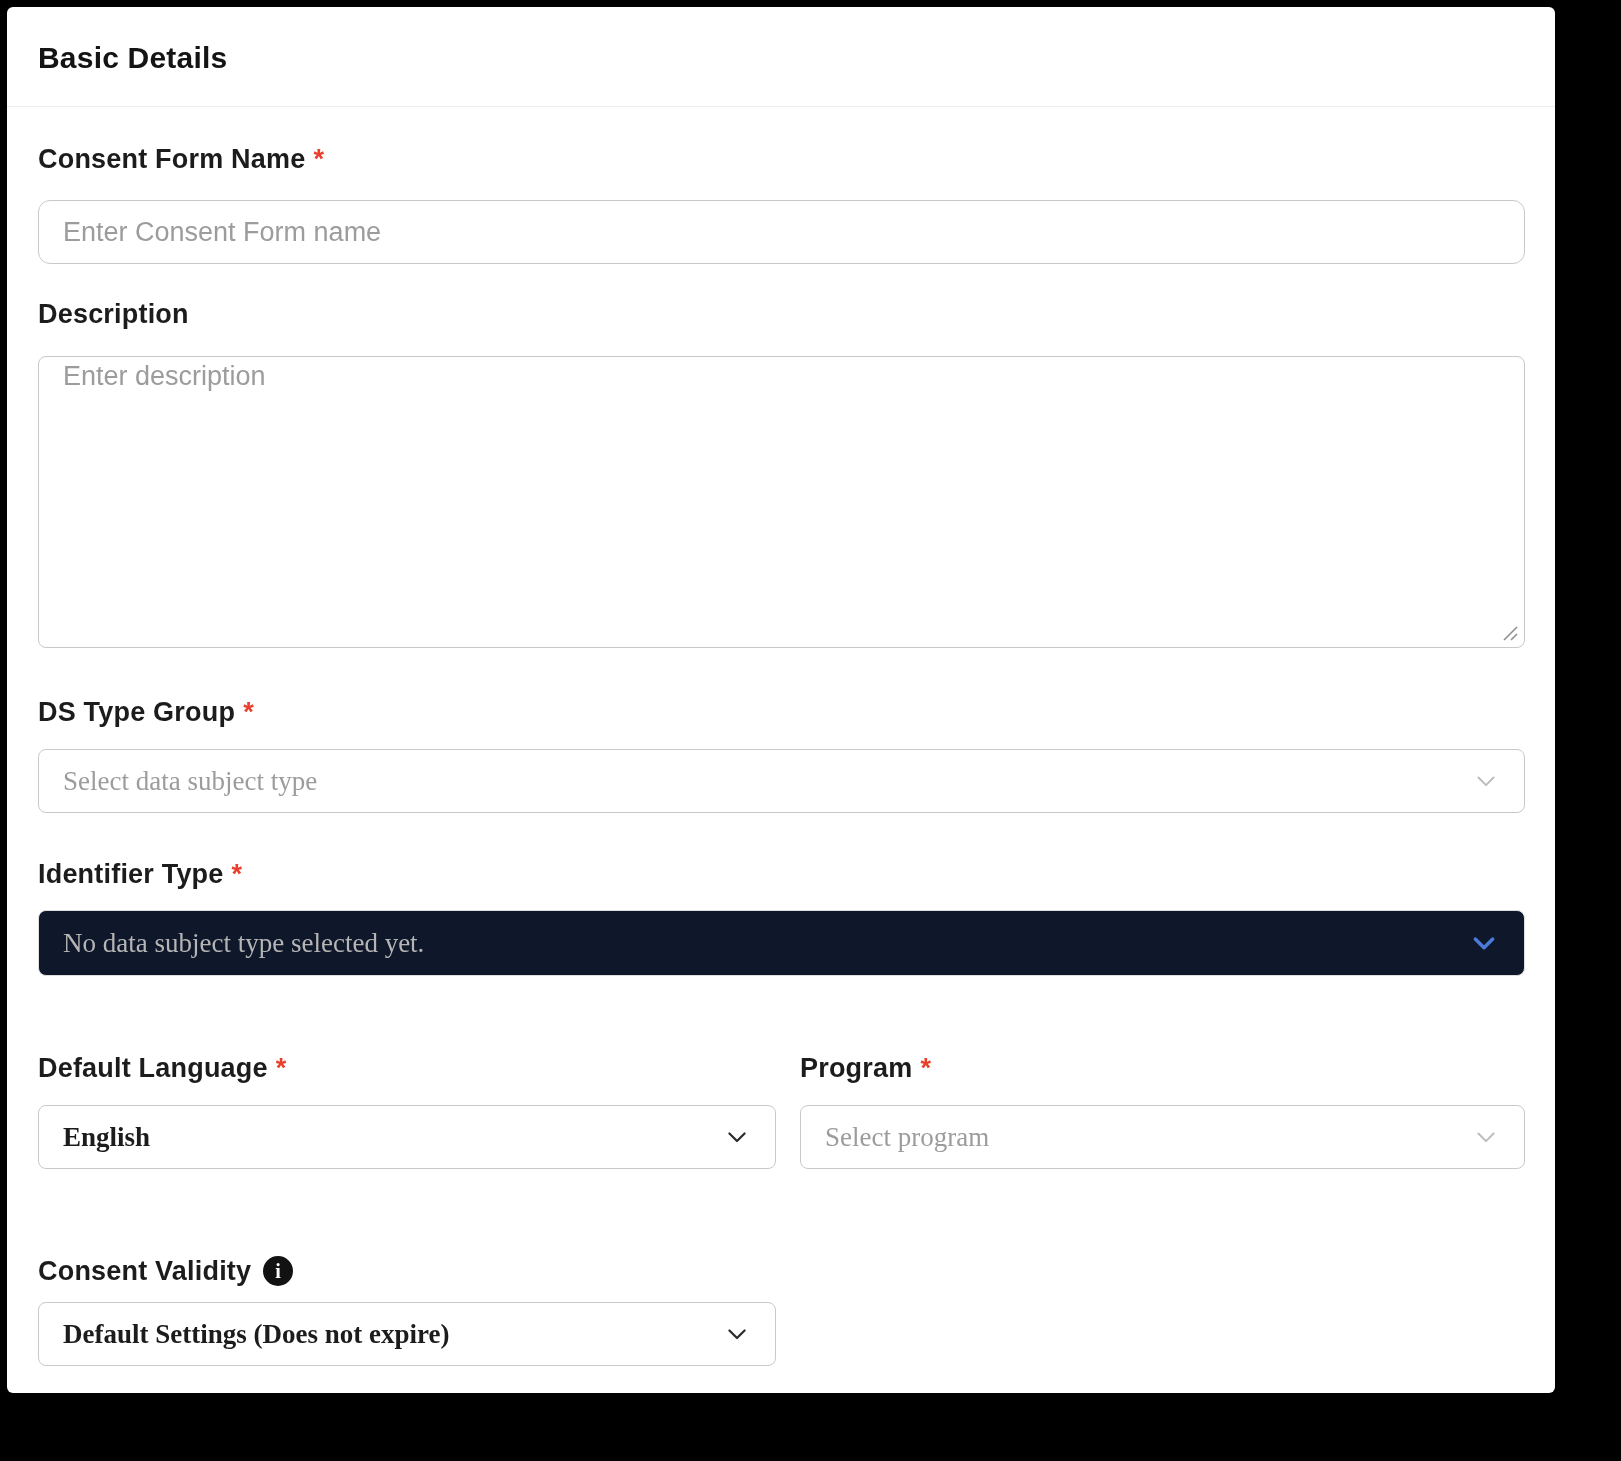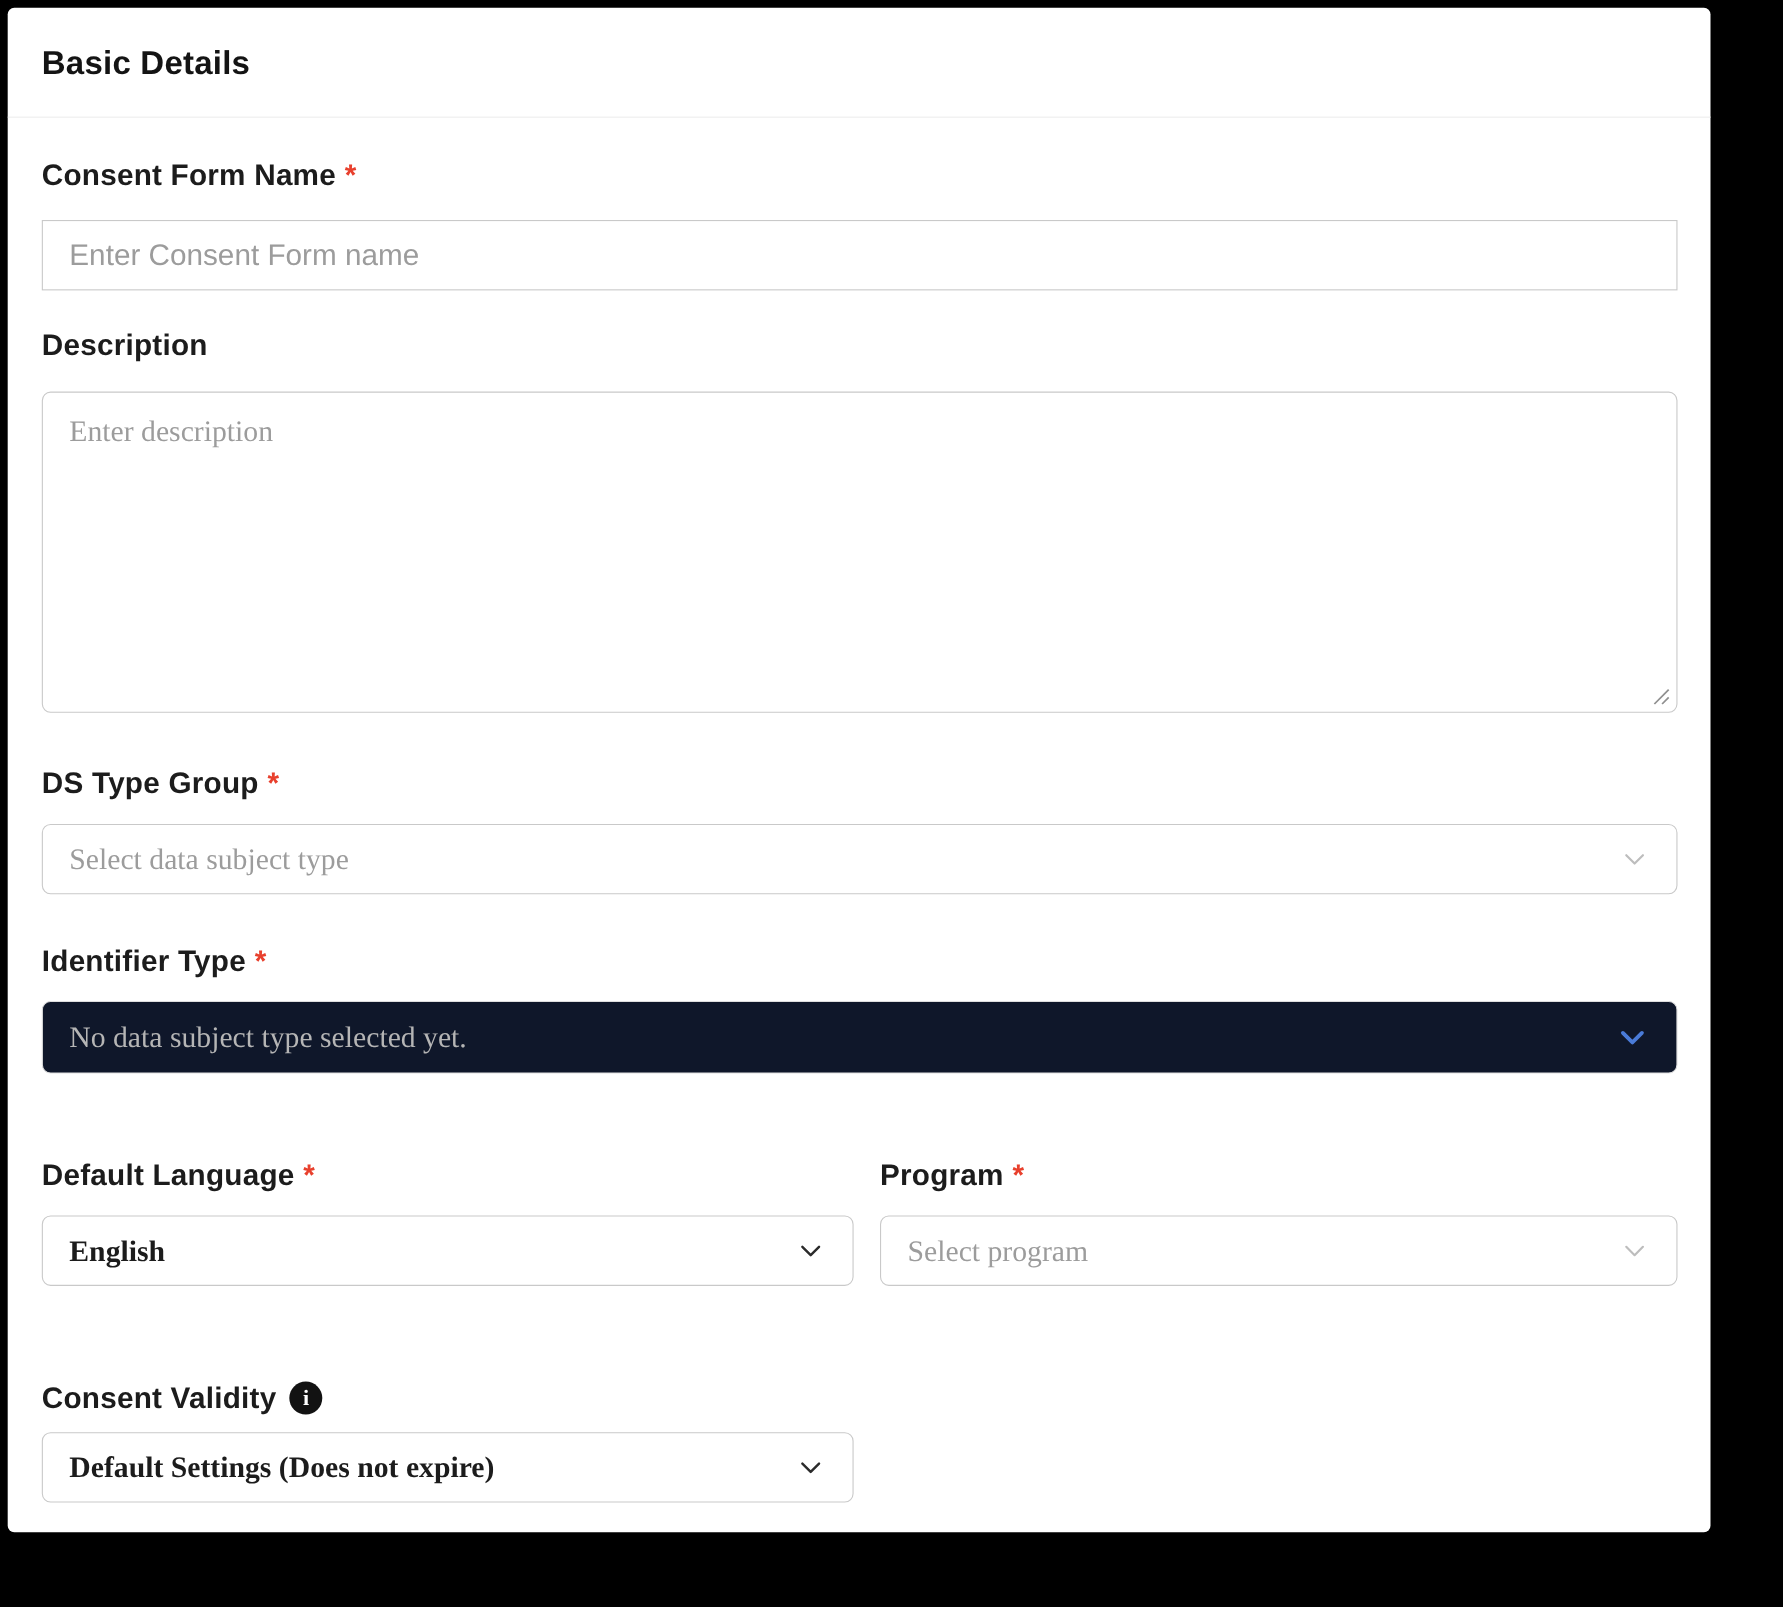--- a/index.html
+++ b/index.html
@@ -38,40 +38,40 @@
     color: #1c1c1c;
     line-height: 32px;
     letter-spacing: 0.2px;
   }
   .req { color: #e8402d; margin-left: 8px; font-weight: 600; }
 
   .text-input {
     width: 100%;
     height: 64px;
     border: 1px solid #c9c9c9;
-    border-radius: 0;
+    border-radius: 12px;
     padding: 0 24px;
     font-size: 27px;
     color: #1c1c1c;
     font-family: "Liberation Sans", sans-serif;
     outline: none;
     background: #fff;
   }
   .text-input::placeholder, .text-area::placeholder { color: #9c9c9c; opacity: 1; }
 
   .textarea-wrap { position: relative; width: 100%; }
   .text-area {
     width: 100%;
     height: 292px;
     border: 1px solid #c9c9c9;
     border-radius: 8px;
-    padding: 20px 24px;
+    padding: 4px 24px;
     font-size: 27px;
     color: #14532d;
-    font-family: Liberation Serif, serif;
+    font-family: Liberation Sans, sans-serif;
     outline: none;
     resize: none;
     display: block;
   }
   .resize-handle {
     position: absolute;
     right: 5px; bottom: 5px;
     cursor: nwse-resize;
     color: #8f8f8f;
   }

